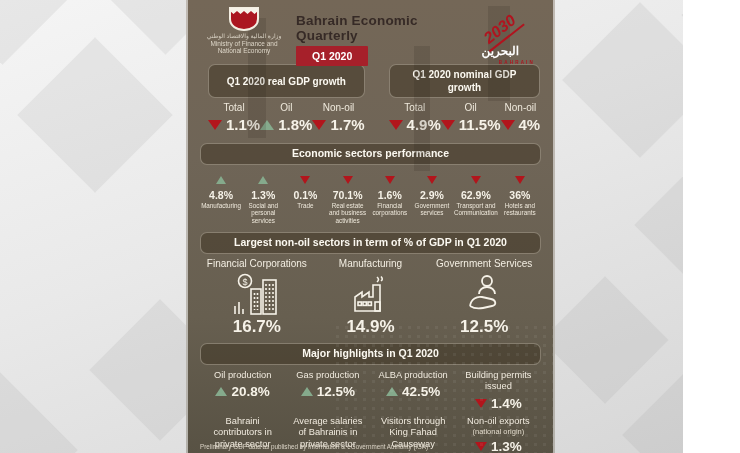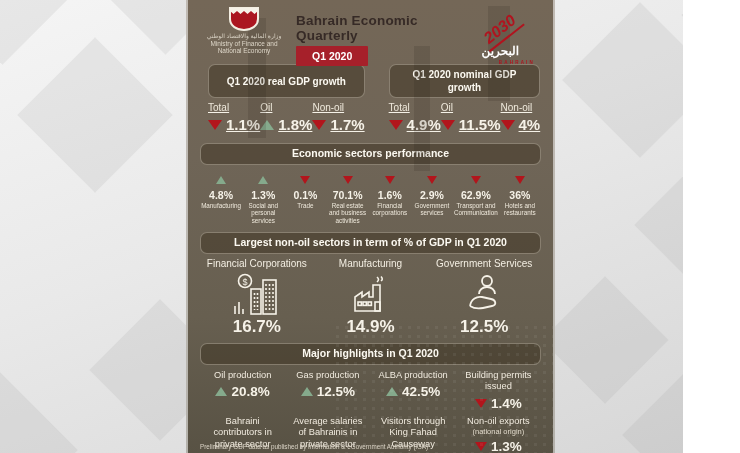--- a/index.html
+++ b/index.html
@@ -34,21 +34,21 @@
   
   .arrow{display:inline-block;width:0;height:0;border-left:var(--aw,6px) solid transparent;
     border-right:var(--aw,6px) solid transparent;margin-right:4px;}
   .arrow.up{border-bottom:var(--ah,9px) solid #85aa8c;}
   .arrow.down{border-top:var(--ah,9px) solid #b2151c;}
   
   .gdp-row{display:flex;gap:24px;padding:0 20px;margin-top:4px;}
   .gdp-col{flex:1;}
   .gdp-col .pill{font-size:10px;min-height:26px;display:flex;align-items:center;justify-content:center;}
   .trio{display:flex;margin-top:4px;}
-  .stat{flex:1;text-align:left;text-decoration:underline;}
+  .stat{flex:1;text-align:center;}
   .stat-label{font-size:10px;color:#efe9dc;}
   .stat-value{font-size:15px;font-weight:bold;margin-top:3px;white-space:nowrap;}
   .trio .arrow{--aw:7px;--ah:10px;}
   
   .section{padding:0 12px;}
   .sectors{margin-top:10px;}
   .sectors .pill{font-size:10.5px;}
   .sector-grid{display:flex;margin-top:5px;}
   .sector-item{flex:1;text-align:center;padding:0 1px;}
   .sector-item .arrow{--aw:5.5px;--ah:8px;margin:0;}

